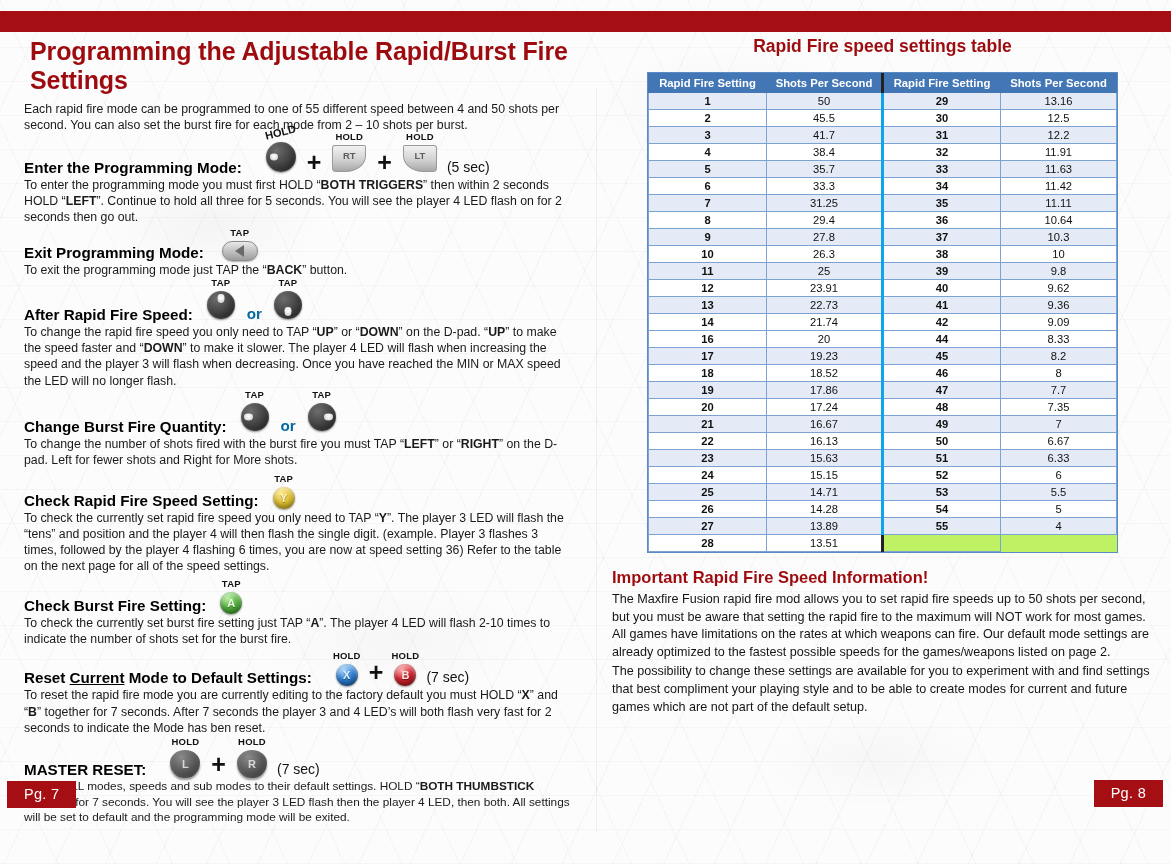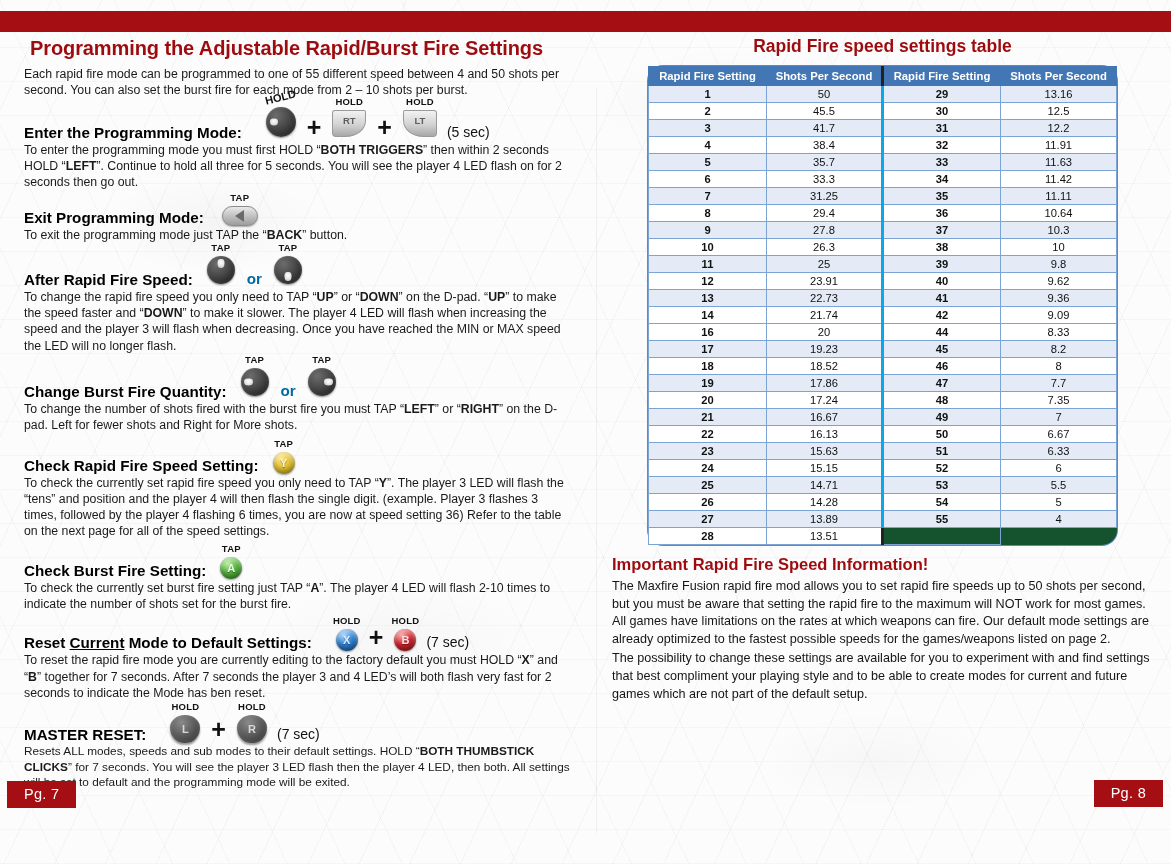--- a/index.html
+++ b/index.html
@@ -46,21 +46,21 @@
   .col-right {
     position: absolute; left: 596px; top: 34px; width: 575px; height: 830px;
     padding: 0 16px 0 14px;
   }
   .divider {
     position: absolute; left: 596px; top: 88px; width: 1px; height: 745px;
     background: rgba(0,0,0,0.05); z-index: 1;
   }
   h1.title {
     color: #9E0B0F;
-    font-size: 20px;
+    font-size: 25px;
     font-weight: bold;
     margin: 3px 0 6px 6px;
     letter-spacing: -0.1px;
   }
   h1.title-right {
     color: #9E0B0F;
     font-size: 17.5px;
     font-weight: bold;
     text-align: center;
     margin: 2px 0 6px 0;
@@ -190,25 +190,24 @@
   }
   .plus {
     font-size: 25px; font-weight: bold; color: #111; line-height: 1;
     padding: 0 1px 1px;
   }
 
   
   table.rf {
     border-collapse: collapse;
     width: 467px;
-    margin: 9px auto;
+    margin: 16px auto;
     table-layout: fixed;
-    background: #14532d;
+    background: #bef264;
     box-shadow: 0 0 0 1px #5b8bc4;
-    border-radius: 15px;
   }
   table.rf th {
     background: #4276B4;
     color: #fff;
     font-size: 11.3px;
     font-weight: bold;
     padding: 3px 2px;
     text-align: center;
     border: 1px solid #4276B4;
   }

